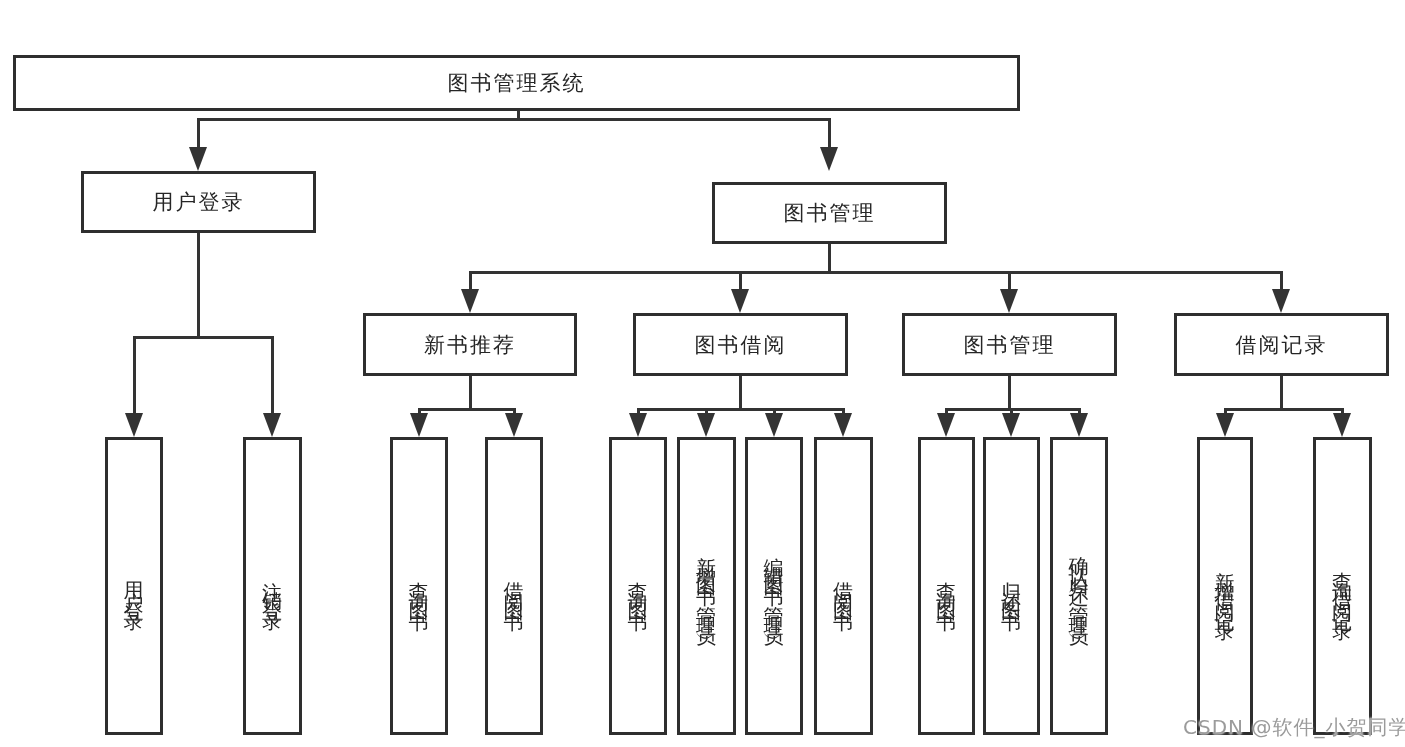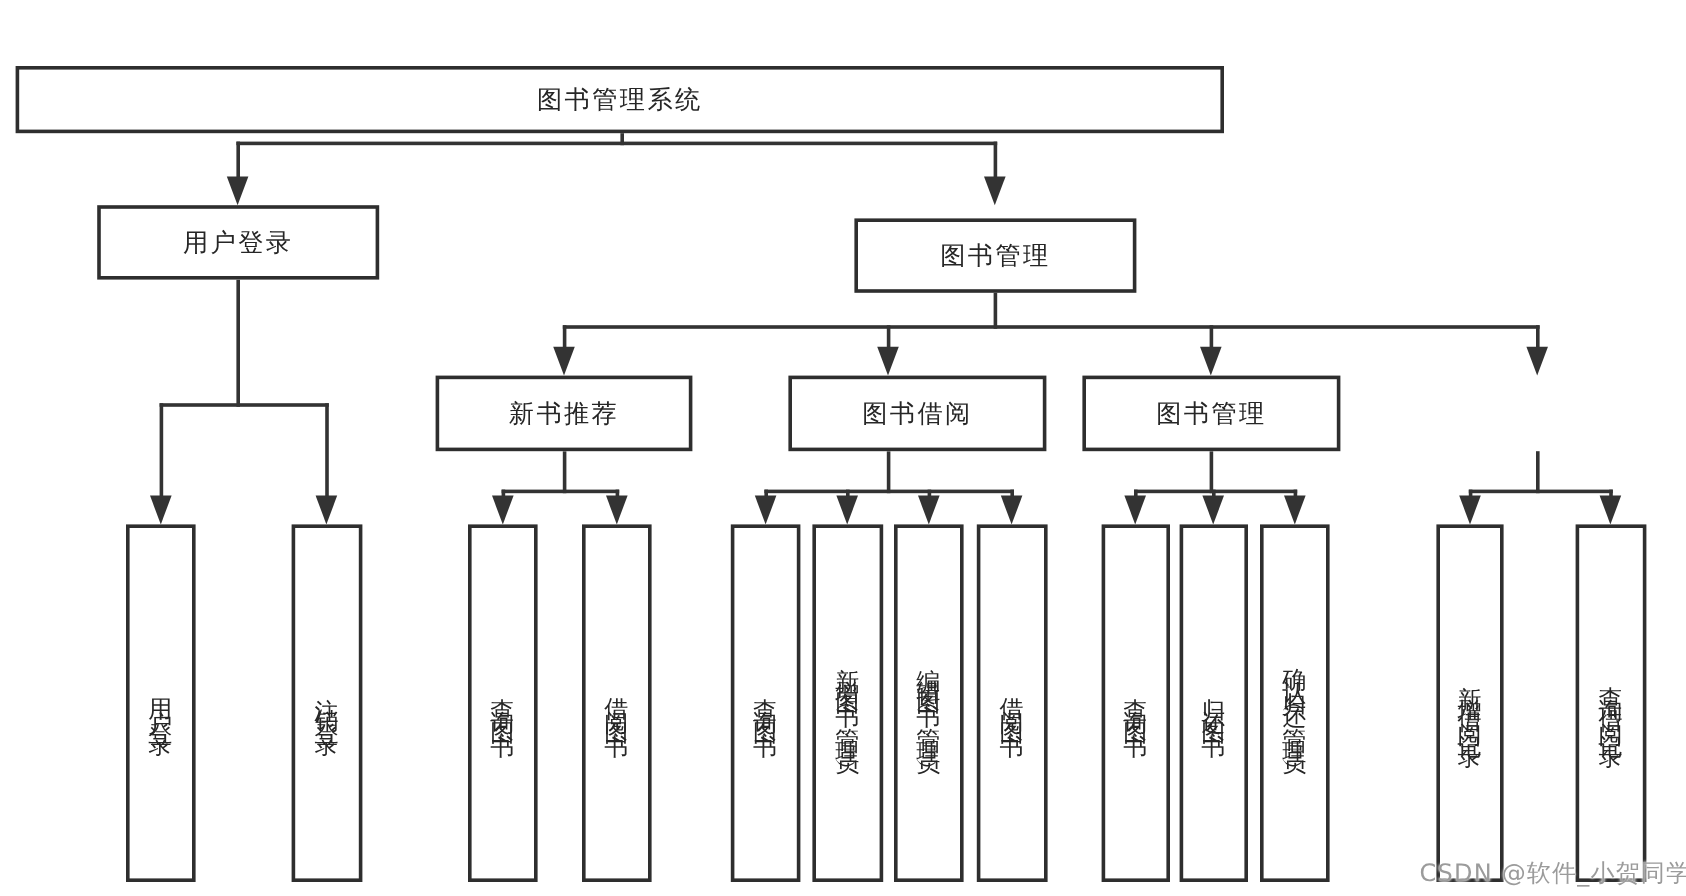--- a/index.html
+++ b/index.html
@@ -124,25 +124,28 @@
     </div>
     <div class="node node-h" style="left: 81px; top: 171px; width: 235px; height: 62px;">
       <span class="label">用户登录</span>
     </div>
     <div class="node node-h" style="left: 712px; top: 182px; width: 235px; height: 62px;">
       <span class="label">图书管理</span>
     </div>
     <div class="node node-h" style="left: 363px; top: 313px; width: 214px; height: 63px;">
       <span class="label">新书推荐</span>
     </div>
-    <div class="node node-h" style="left: 633px; top: 313px; width: 215px; height: 63px; margin-left: 24px;">
+    <div class="node node-h" style="left: 633px; top: 313px; width: 215px; height: 63px;">
       <span class="label">图书借阅</span>
     </div>
     <div class="node node-h" style="left: 902px; top: 313px; width: 215px; height: 63px;">
       <span class="label">图书管理</span>
+    </div>
+    <div class="node node-h" style="left: 1174px; top: 313px; width: 215px; height: 63px;">
+      <span class="label">借阅记录</span>
     </div>
     <div class="node node-v" style="left: 105px; top: 437px; width: 58px; height: 298px;">
       <span class="label">用户登录</span>
     </div>
     <div class="node node-v" style="left: 243px; top: 437px; width: 59px; height: 298px;">
       <span class="label">注销登录</span>
     </div>
     <div class="node node-v" style="left: 390px; top: 437px; width: 58px; height: 298px;">
       <span class="label">查询图书</span>
     </div>

